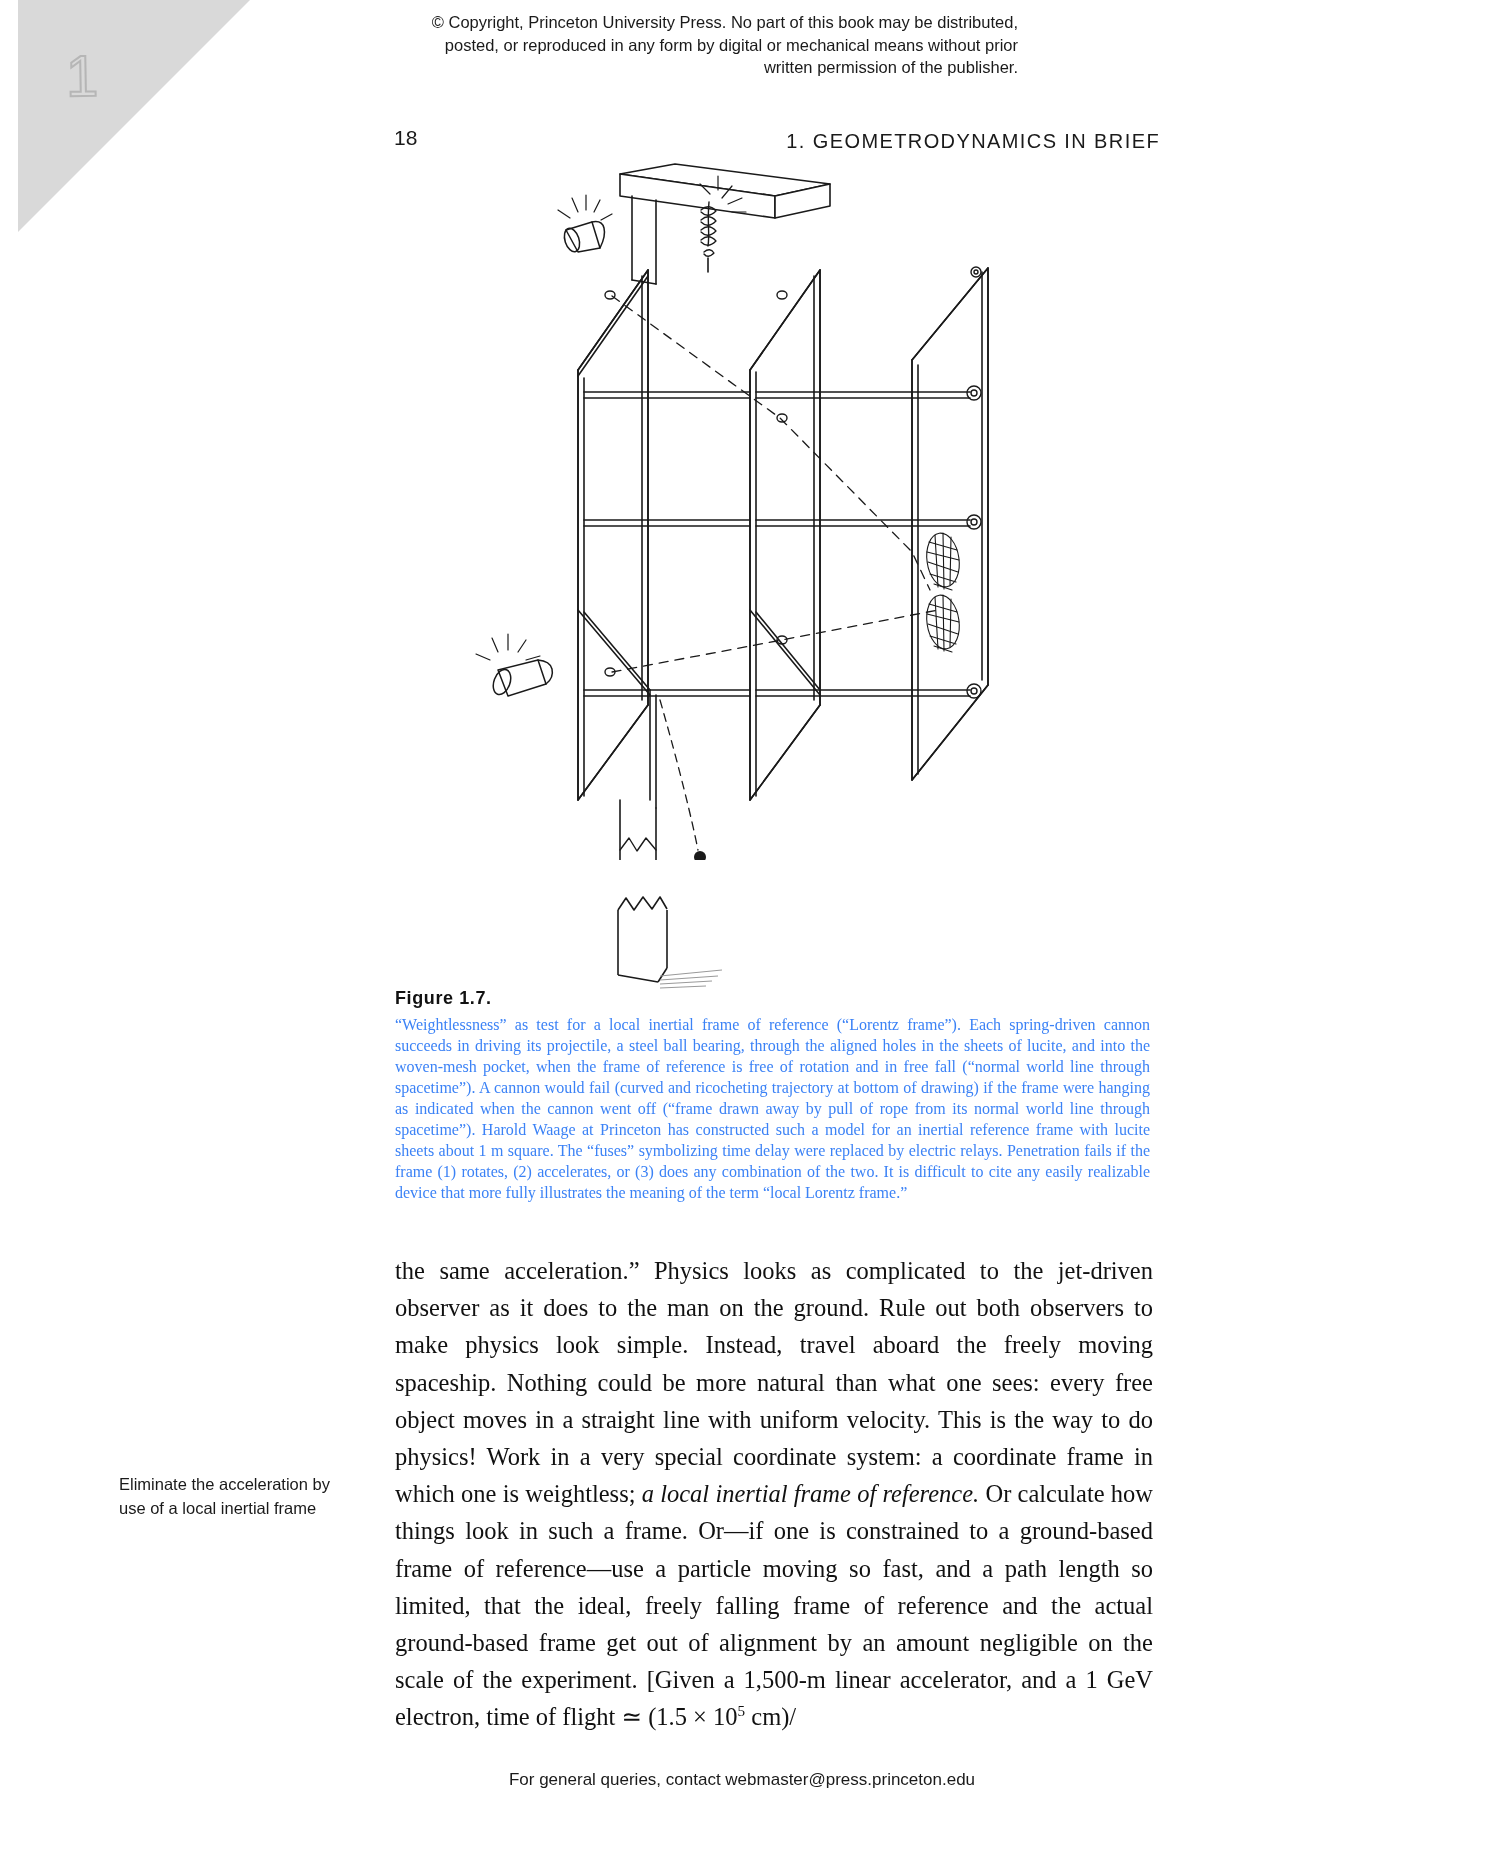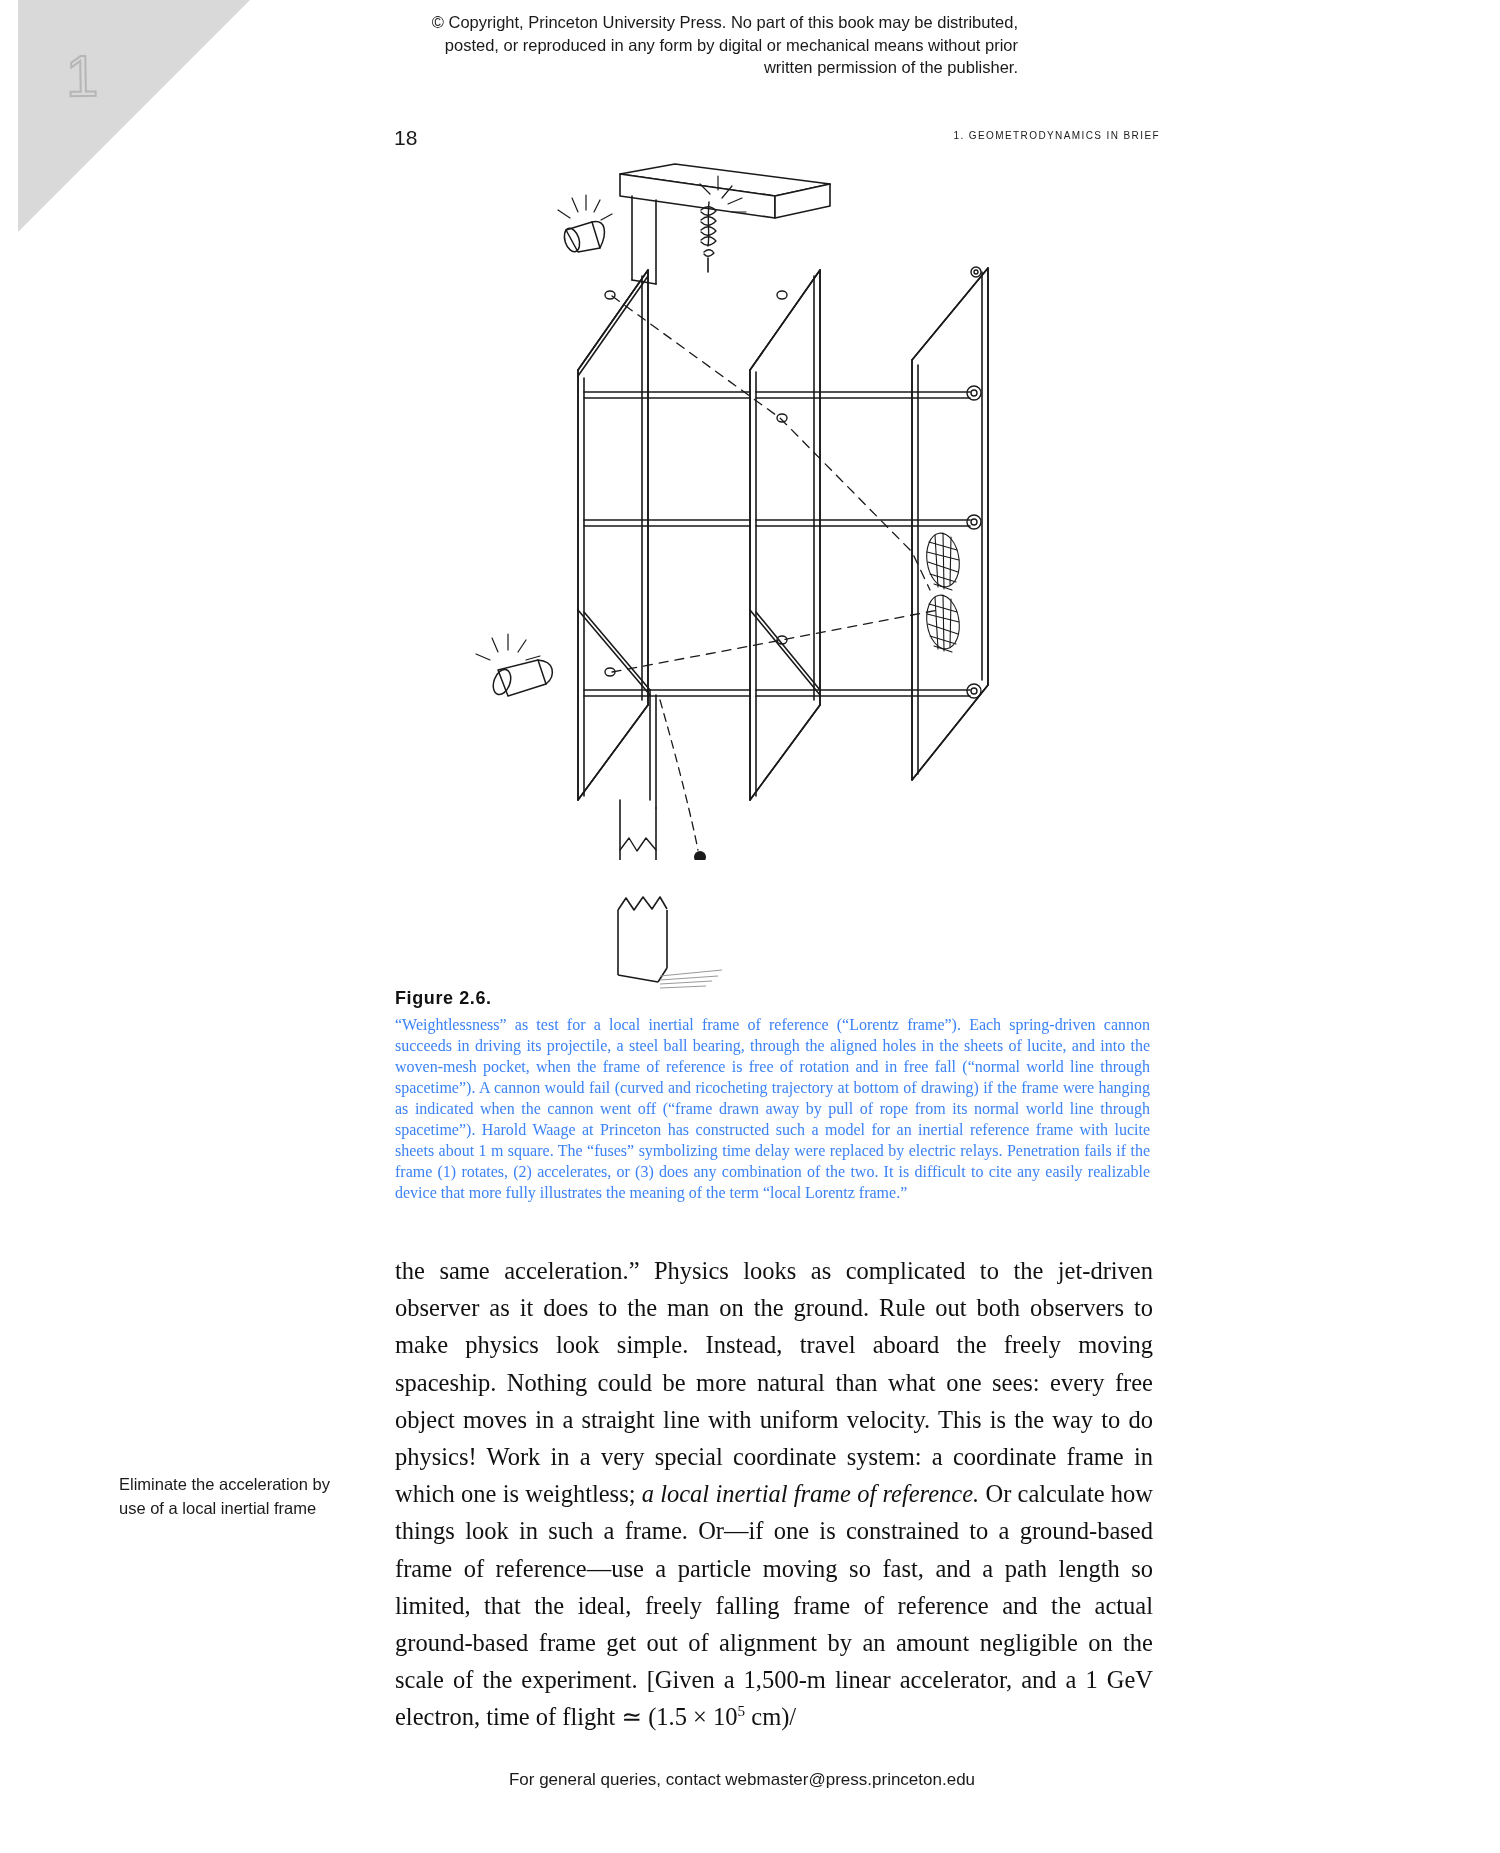--- a/index.html
+++ b/index.html
@@ -55,21 +55,21 @@
     position: absolute;
     left: 394px; top: 126px;
     font-family: "Liberation Sans", sans-serif;
     font-size: 21px;
     color: #1a1a1a;
   }
   .running-head {
     position: absolute;
     right: 340px; top: 130px;
     font-family: "Liberation Sans", sans-serif;
-    font-size: 10px;
+    font-size: 20px;
     letter-spacing: 1.4px;
     color: #1a1a1a;
     white-space: nowrap;
   }
 
   
   .figure-area {
     position: absolute;
     left: 460px; top: 160px;
     width: 620px; height: 700px;
@@ -307,21 +307,21 @@
     <g stroke-width="1.1" stroke="#9a9a9a">
       <line x1="60" y1="86" x2="122" y2="80"></line>
       <line x1="60" y1="90" x2="118" y2="86"></line>
       <line x1="60" y1="94" x2="112" y2="91"></line>
       <line x1="60" y1="98" x2="106" y2="96"></line>
     </g>
   </g>
 </svg>
 
 <div class="caption">
-  <div class="caption-title">Figure 2.6.</div>
+  <div class="caption-title">Figure 1.7.</div>
   <div class="caption-body">“Weightlessness” as test for a local inertial frame of reference (“Lorentz frame”). Each spring-driven cannon succeeds in driving its projectile, a steel ball bearing, through the aligned holes in the sheets of lucite, and into the woven-mesh pocket, when the frame of reference is free of rotation and in free fall (“normal world line through spacetime”). A cannon would fail (curved and ricocheting trajectory at bottom of drawing) if the frame were hanging as indicated when the cannon went off (“frame drawn away by pull of rope from its normal world line through spacetime”). Harold Waage at Princeton has constructed such a model for an inertial reference frame with lucite sheets about 1 m square. The “fuses” symbolizing time delay were replaced by electric relays. Penetration fails if the frame (1) rotates, (2) accelerates, or (3) does any combination of the two. It is difficult to cite any easily realizable device that more fully illustrates the meaning of the term “local Lorentz frame.”</div>
 </div>
 
 <div class="margin-note">
   <div>Eliminate the acceleration by</div>
   <div>use of a local inertial frame</div>
 </div>
 
 <div class="body-text"><span>the same acceleration.” Physics looks as complicated to the jet-driven observer as it does to the man on the ground. Rule out both observers to make physics look simple. Instead, travel aboard the freely moving spaceship. Nothing could be more natural than what one sees: every free object moves in a straight line with uniform velocity. This is the way to do physics! Work in a very special coordinate system: a coordinate frame in which one is weightless; </span><span class="it">a local inertial frame of reference.</span><span> Or calculate how things look in such a frame. Or—if one is constrained to a ground-based frame of reference—use a particle moving so fast, and a path length so limited, that the ideal, freely falling frame of reference and the actual ground-based frame get out of alignment by an amount negligible on the scale of the experiment. [Given a 1,500-m linear accelerator, and a 1 GeV electron, time of flight ≃ (1.5 × 10</span><sup>5</sup><span> cm)/</span></div>
 

